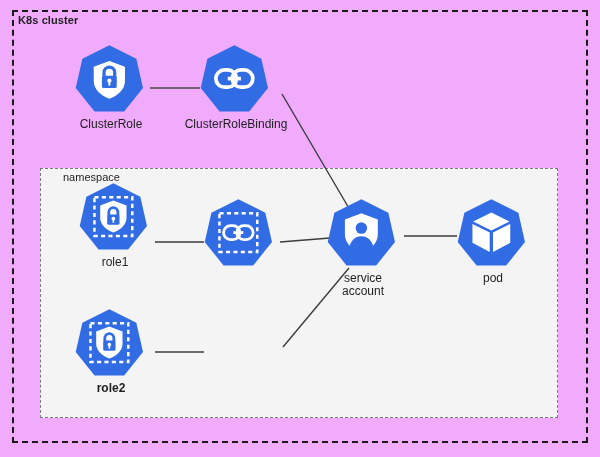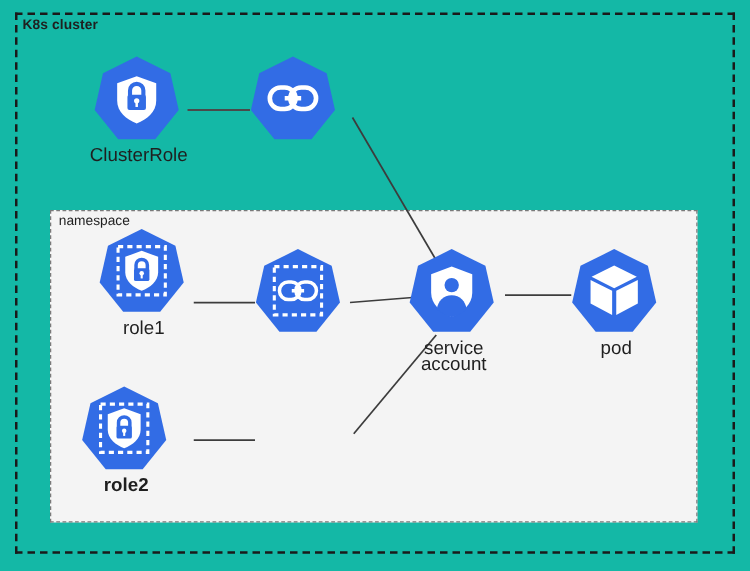--- a/index.html
+++ b/index.html
@@ -10,21 +10,21 @@
   body {
     width: 600px;
     height: 457px;
     font-family: "Liberation Sans", sans-serif;
     overflow: hidden;
   }
   #canvas {
     position: relative;
     width: 600px;
     height: 457px;
-    background: #14b8a6;
+    background: #f0abfc;
   }
 
   
   .cluster-box {
     position: absolute;
     left: 12px;
     top: 10px;
     width: 576px;
     height: 433px;
     border: 2px dashed #1a1a1a;
@@ -47,21 +47,21 @@
     left: 40px;
     top: 168px;
     width: 518px;
     height: 250px;
     border: 1.5px dashed #7a7a7a;
     box-sizing: border-box;
     background: #f4f4f4;
   }
   .namespace-label {
     position: absolute;
-    left: 47px;
+    left: 63px;
     top: 171px;
     font-size: 11px;
     color: #1f1f1f;
     white-space: nowrap;
   }
 
   
   #links {
     position: absolute;
     left: 0;
@@ -83,32 +83,32 @@
     top: 0;
     width: 74px;
     height: 74px;
   }
   .node-label {
     position: absolute;
     top: 76px;
     left: -28px;
     width: 130px;
     text-align: center;
-    font-size: 15px;
+    font-size: 12px;
     line-height: 13px;
     color: #1f1f1f;
     white-space: pre-line;
   }
 
   
   #node-clusterrole      { left: 74px;  top: 42px;  }
   #node-clusterrolebinding { left: 199px; top: 42px; }
   #node-role1            { left: 78px;  top: 180px; }
   #node-rolebinding1     { left: 203px; top: 196px; }
-  #node-role2            { left: 64px;  top: 306px; font-weight: bold; }
+  #node-role2            { left: 74px;  top: 306px; font-weight: bold; }
   #node-rolebinding2     { left: 203px; top: 306px; }
   #node-serviceaccount   { left: 326px; top: 196px; }
   #node-pod              { left: 456px; top: 196px; }
 </style>
 </head>
 <body>
 
 <div id="canvas">
 
   <svg width="0" height="0" style="position:absolute" aria-hidden="true">
@@ -157,20 +157,21 @@
 
   <div class="node" id="node-clusterrolebinding">
     <svg class="hept" viewBox="-6 -2 90 88">
       <polygon points="37,1 69.8,17.3 77.9,53 55,81.5 19,81.5 -3.9,53 4.2,17.3" fill="#326CE5"></polygon>
       <g fill="none" stroke="#FFFFFF" stroke-width="4.5">
         <rect x="14.5" y="31" width="25" height="21" rx="10.5"></rect>
         <rect x="34.5" y="31" width="25" height="21" rx="10.5"></rect>
         <line x1="29" y1="41.5" x2="45" y2="41.5" stroke-width="4.5"></line>
       </g>
     </svg>
+    <div class="node-label">ClusterRoleBinding</div>
   </div>
 
   <div class="node" id="node-role1">
     <svg class="hept" viewBox="-6 -2 90 88">
       <polygon points="37,1 69.8,17.3 77.9,53 55,81.5 19,81.5 -3.9,53 4.2,17.3" fill="#326CE5"></polygon>
       <rect x="14" y="18" width="46" height="47" fill="none" stroke="#FFFFFF" stroke-width="3" stroke-dasharray="5,4"></rect>
       <g>
         <path d="M37,22 L53,28 L53,43 C53,52 45,58 37,61 C29,58 21,52 21,43 L21,28 Z" fill="#FFFFFF"></path>
         <path d="M31.5,40 L31.5,36 A5.5,5.5 0 0 1 42.5,36 L42.5,40" fill="none" stroke="#326CE5" stroke-width="3.4"></path>
         <rect x="29.5" y="39" width="15" height="12.5" rx="1.8" fill="#326CE5"></rect>

